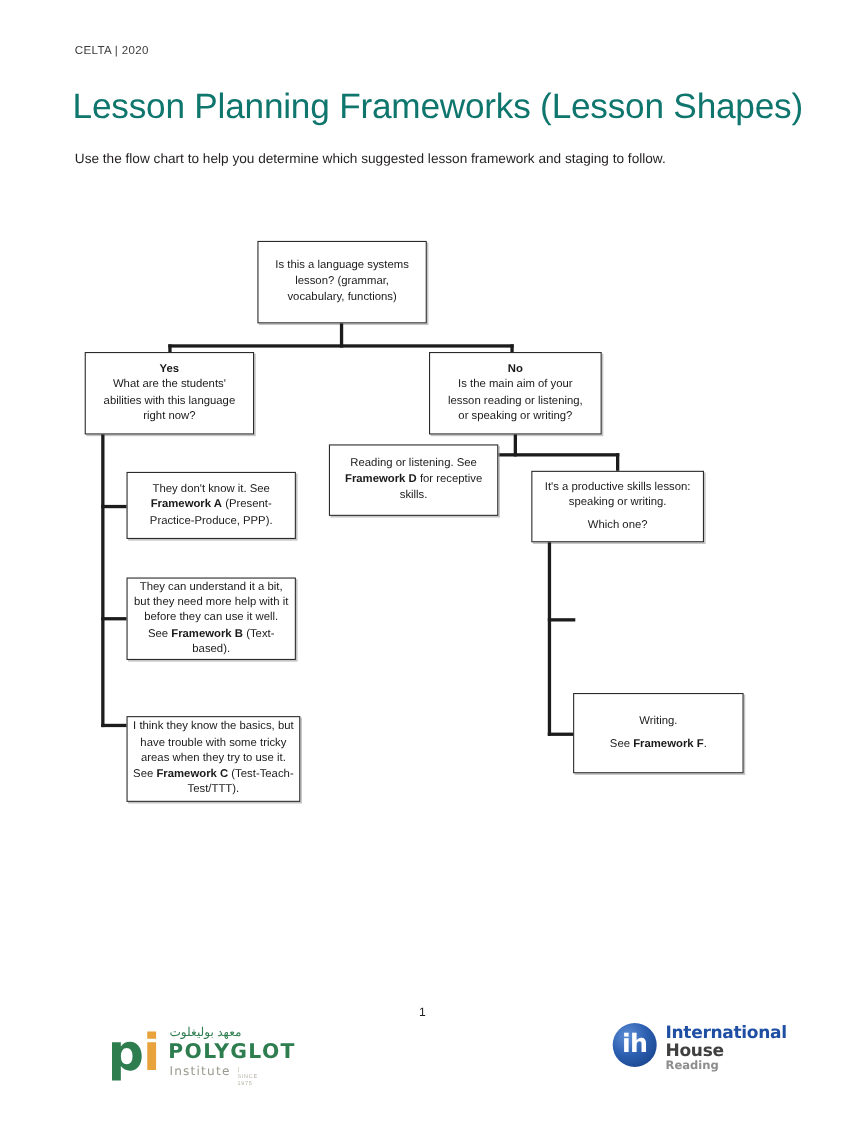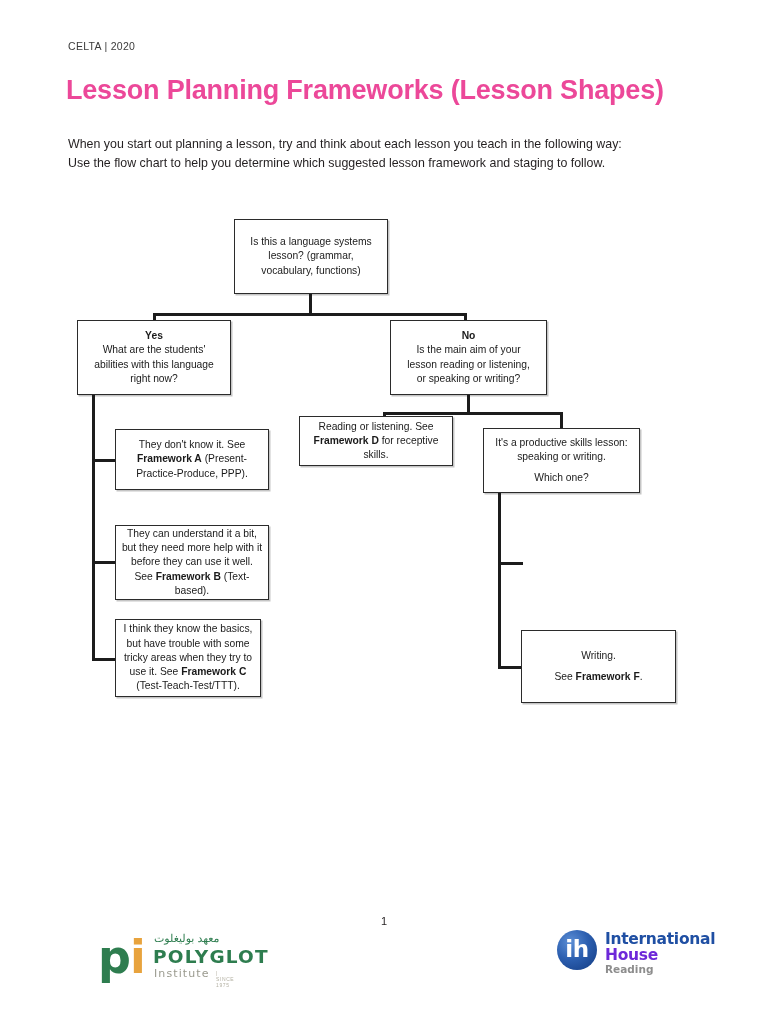--- a/index.html
+++ b/index.html
@@ -22,24 +22,24 @@
     left: 68px;
     top: 40px;
     font-size: 10.5px;
     letter-spacing: 0.3px;
     color: #3b3b3b;
   }
   .doc-title {
     position: absolute;
     left: 66px;
     top: 57px;
-    font-size: 27px;
-    font-weight: 700;
+    font-size: 32px;
+    font-weight: 400;
     letter-spacing: -0.2px;
-    color: #ec4899;
+    color: #0f766e;
     white-space: nowrap;
   }
   .intro {
     position: absolute;
     left: 68px;
     top: 135px;
     width: 640px;
     font-size: 12.4px;
     line-height: 19px;
     color: #231f20;
@@ -192,41 +192,40 @@
     color: #1f4fa3;
     font-family: "DejaVu Sans", sans-serif;
     letter-spacing: -0.3px;
   }
   .ih-l2 {
     position: absolute;
     left: 48px;
     top: 18px;
     font-size: 15.5px;
     font-weight: bold;
-    color: #6d28d9;
+    color: #404040;
     font-family: "DejaVu Sans", sans-serif;
     letter-spacing: -0.3px;
   }
   .ih-l3 {
     position: absolute;
     left: 48px;
     top: 35px;
     font-size: 10.5px;
     font-weight: bold;
     color: #8d8d8d;
     font-family: "DejaVu Sans", sans-serif;
   }
 </style>
 </head>
 <body>
 
 <div class="eyebrow">CELTA | 2020</div>
 <h1 class="doc-title">Lesson Planning Frameworks (Lesson Shapes)</h1>
 <div class="intro">
-  <div>When you start out planning a lesson, try and think about each lesson you teach in the following way:</div>
   <div>Use the flow chart to help you determine which suggested lesson framework and staging to follow.</div>
 </div>
 
 <div id="flow">
 
   <div class="node" style="left:234px; top:219px; width:154px; height:75px;justify-content:center;">
     <div class="inner">
       <div>Is this a language systems</div>
       <div>lesson? (grammar,</div>
       <div>vocabulary, functions)</div>
@@ -266,32 +265,32 @@
       <span>They don't know it.  See </span><b>Framework A</b><span> (Present-Practice-Produce, PPP).</span>
     </div>
   </div>
 
   <div class="node" style="left:115px; top:525px; width:154px; height:75px;">
     <div class="inner">
       <span>They can understand it a bit, but they need more help with it before they can use it well.  See </span><b>Framework B</b><span> (Text-based).</span>
     </div>
   </div>
 
-  <div class="node" style="left:115px; top:619px; width:146px; height:78px;justify-content:center;">
+  <div class="node" style="left:115px; top:651px; width:158px; height:78px;justify-content:center;">
     <div class="inner">
       <span>I think they know the basics, but have trouble with some tricky areas when they try to use it.  See </span><b>Framework C</b><span> (Test-Teach-Test/TTT).</span>
     </div>
   </div>
 
   <div class="conn vline" style="left:467px; top:395px; height:20px;"></div>
   <div class="conn hline" style="left:383px; top:412px; width:180px;"></div>
   <div class="conn vline" style="left:383px; top:412px; height:17px;"></div>
   <div class="conn vline" style="left:560px; top:412px; height:17px;"></div>
 
-  <div class="node" style="left:299px; top:416px; width:154px; height:50px;">
+  <div class="node" style="left:299px; top:404px; width:154px; height:65px;">
     <div class="inner">
       <span>Reading or listening.  See </span><b>Framework D</b><span> for receptive skills.</span>
     </div>
   </div>
 
   <div class="node" style="left:483px; top:428px; width:157px; height:65px;">
     <div class="inner">
       <div>It's a productive skills lesson:</div>
       <div>speaking or writing.</div>
       <div style="height:6px"></div>

